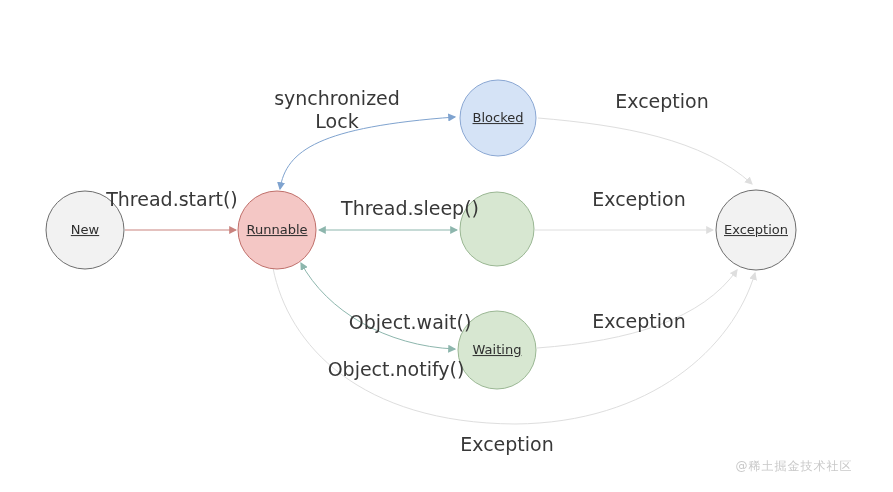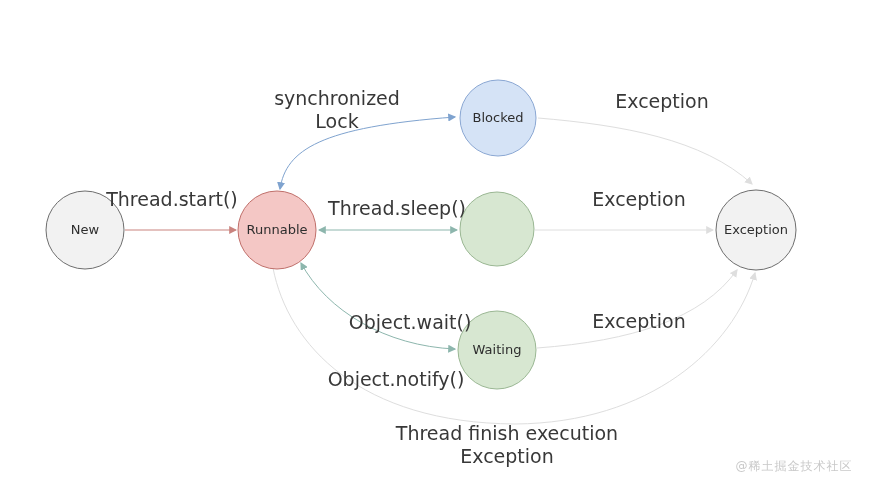--- a/index.html
+++ b/index.html
@@ -14,21 +14,21 @@
   .lbl{
     position:absolute;
     transform:translate(-50%,-50%);
     font-size:19px;
     color:#383838;
     text-align:center;
     white-space:nowrap;
     line-height:1.22;
   }
   .lbl.wrap{white-space:normal;}
-  .node-label{font-size:13px;color:#2e2e2e;}
+  .node-label{font-size:13px;color:#2e2e2e;text-decoration:underline;}
   .watermark{
     position:absolute;
     transform:translate(-50%,-50%);
     font-size:12px;
     color:#c9c9c9;
     white-space:nowrap;
     letter-spacing:1px;
   }
   .edge{fill:none;stroke-width:1;}
   .node-circle{stroke-width:1;}
@@ -84,28 +84,27 @@
   <div class="lbl node-label" style="left:497px;top:350px">Waiting</div>
   <div class="lbl node-label" style="left:756px;top:230px">Exception</div>
 
   <div class="lbl" style="left:172px;top:200px">Thread.start()</div>
 
   <div class="lbl" style="left:337px;top:110px">
     <div>synchronized</div>
     <div>Lock</div>
   </div>
 
-  <div class="lbl" style="left:397px;top:209px">Thread.sleep()</div>
+  <div class="lbl" style="left:410px;top:209px">Thread.sleep()</div>
   <div class="lbl" style="left:410px;top:323px">Object.wait()</div>
-  <div class="lbl" style="left:396px;top:380px">Object.notify()</div>
+  <div class="lbl" style="left:396px;top:370px">Object.notify()</div>
 
   <div class="lbl" style="left:662px;top:102px">Exception</div>
   <div class="lbl" style="left:639px;top:200px">Exception</div>
   <div class="lbl" style="left:639px;top:322px">Exception</div>
 
   <div class="lbl" style="left:507px;top:445px">
-    <div>Thread finish execution</div>
     <div>Exception</div>
   </div>
 
   <div class="watermark" style="left:794px;top:466px">@稀土掘金技术社区</div>
 
 </div>
 
 </body></html>

